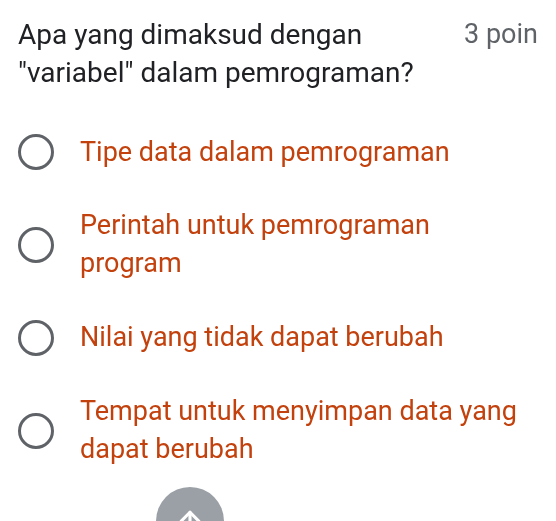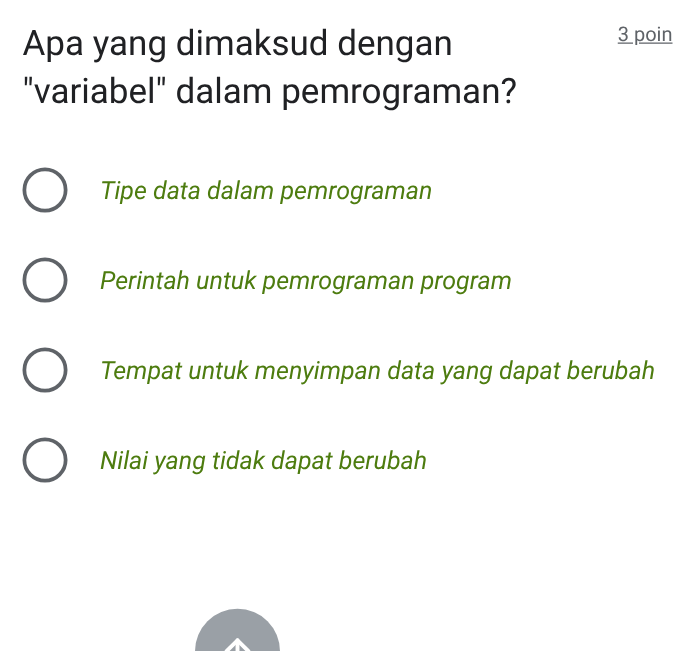--- a/index.html
+++ b/index.html
@@ -19,50 +19,48 @@
   }
   .question-text {
     font-size: 28px;
     line-height: 1.35;
     color: #202124;
     flex: 1 1 auto;
     padding-right: 16px;
   }
   .points {
     flex: 0 0 auto;
-    font-size: 16px;
+    font-size: 27px;
     color: #5f6368;
     white-space: nowrap;
     padding-top: 2px;
-    text-decoration: underline;
   }
   .options {
     margin-top: 42px;
   }
   .option {
     display: flex;
     align-items: center;
     margin-bottom: 36px;
     cursor: pointer;
   }
   .radio {
     width: 36px;
     height: 36px;
     flex: 0 0 36px;
     border-radius: 50%;
     border: 3px solid #5f6368;
     margin-right: 26px;
     background: #fff;
   }
   .option-label {
-    font-size: 20px;
+    font-size: 27px;
     line-height: 1.4;
-    color: #4d7c0f;
+    color: #c2410c;
     flex: 1 1 auto;
-    font-style: italic;
   }
   .fab {
     position: absolute;
     left: 156px;
     bottom: -34px;
     width: 68px;
     height: 68px;
     border-radius: 50%;
     background: #9aa0a6;
     display: flex;
@@ -88,26 +86,26 @@
       <div class="option-label">Tipe data dalam pemrograman</div>
     </div>
 
     <div class="option">
       <div class="radio"></div>
       <div class="option-label">Perintah untuk pemrograman program</div>
     </div>
 
     <div class="option">
       <div class="radio"></div>
-      <div class="option-label">Tempat untuk menyimpan data yang dapat berubah</div>
+      <div class="option-label">Nilai yang tidak dapat berubah</div>
     </div>
 
     <div class="option">
       <div class="radio"></div>
-      <div class="option-label">Nilai yang tidak dapat berubah</div>
+      <div class="option-label">Tempat untuk menyimpan data yang dapat berubah</div>
     </div>
 
   </div>
 </div>
 
 <div class="fab">
   <svg viewBox="0 0 24 24" fill="none" stroke="currentColor" stroke-width="2.5" stroke-linecap="round" stroke-linejoin="round">
     <path d="M12 19V5"></path>
     <path d="M5 12l7-7 7 7"></path>
   </svg>

